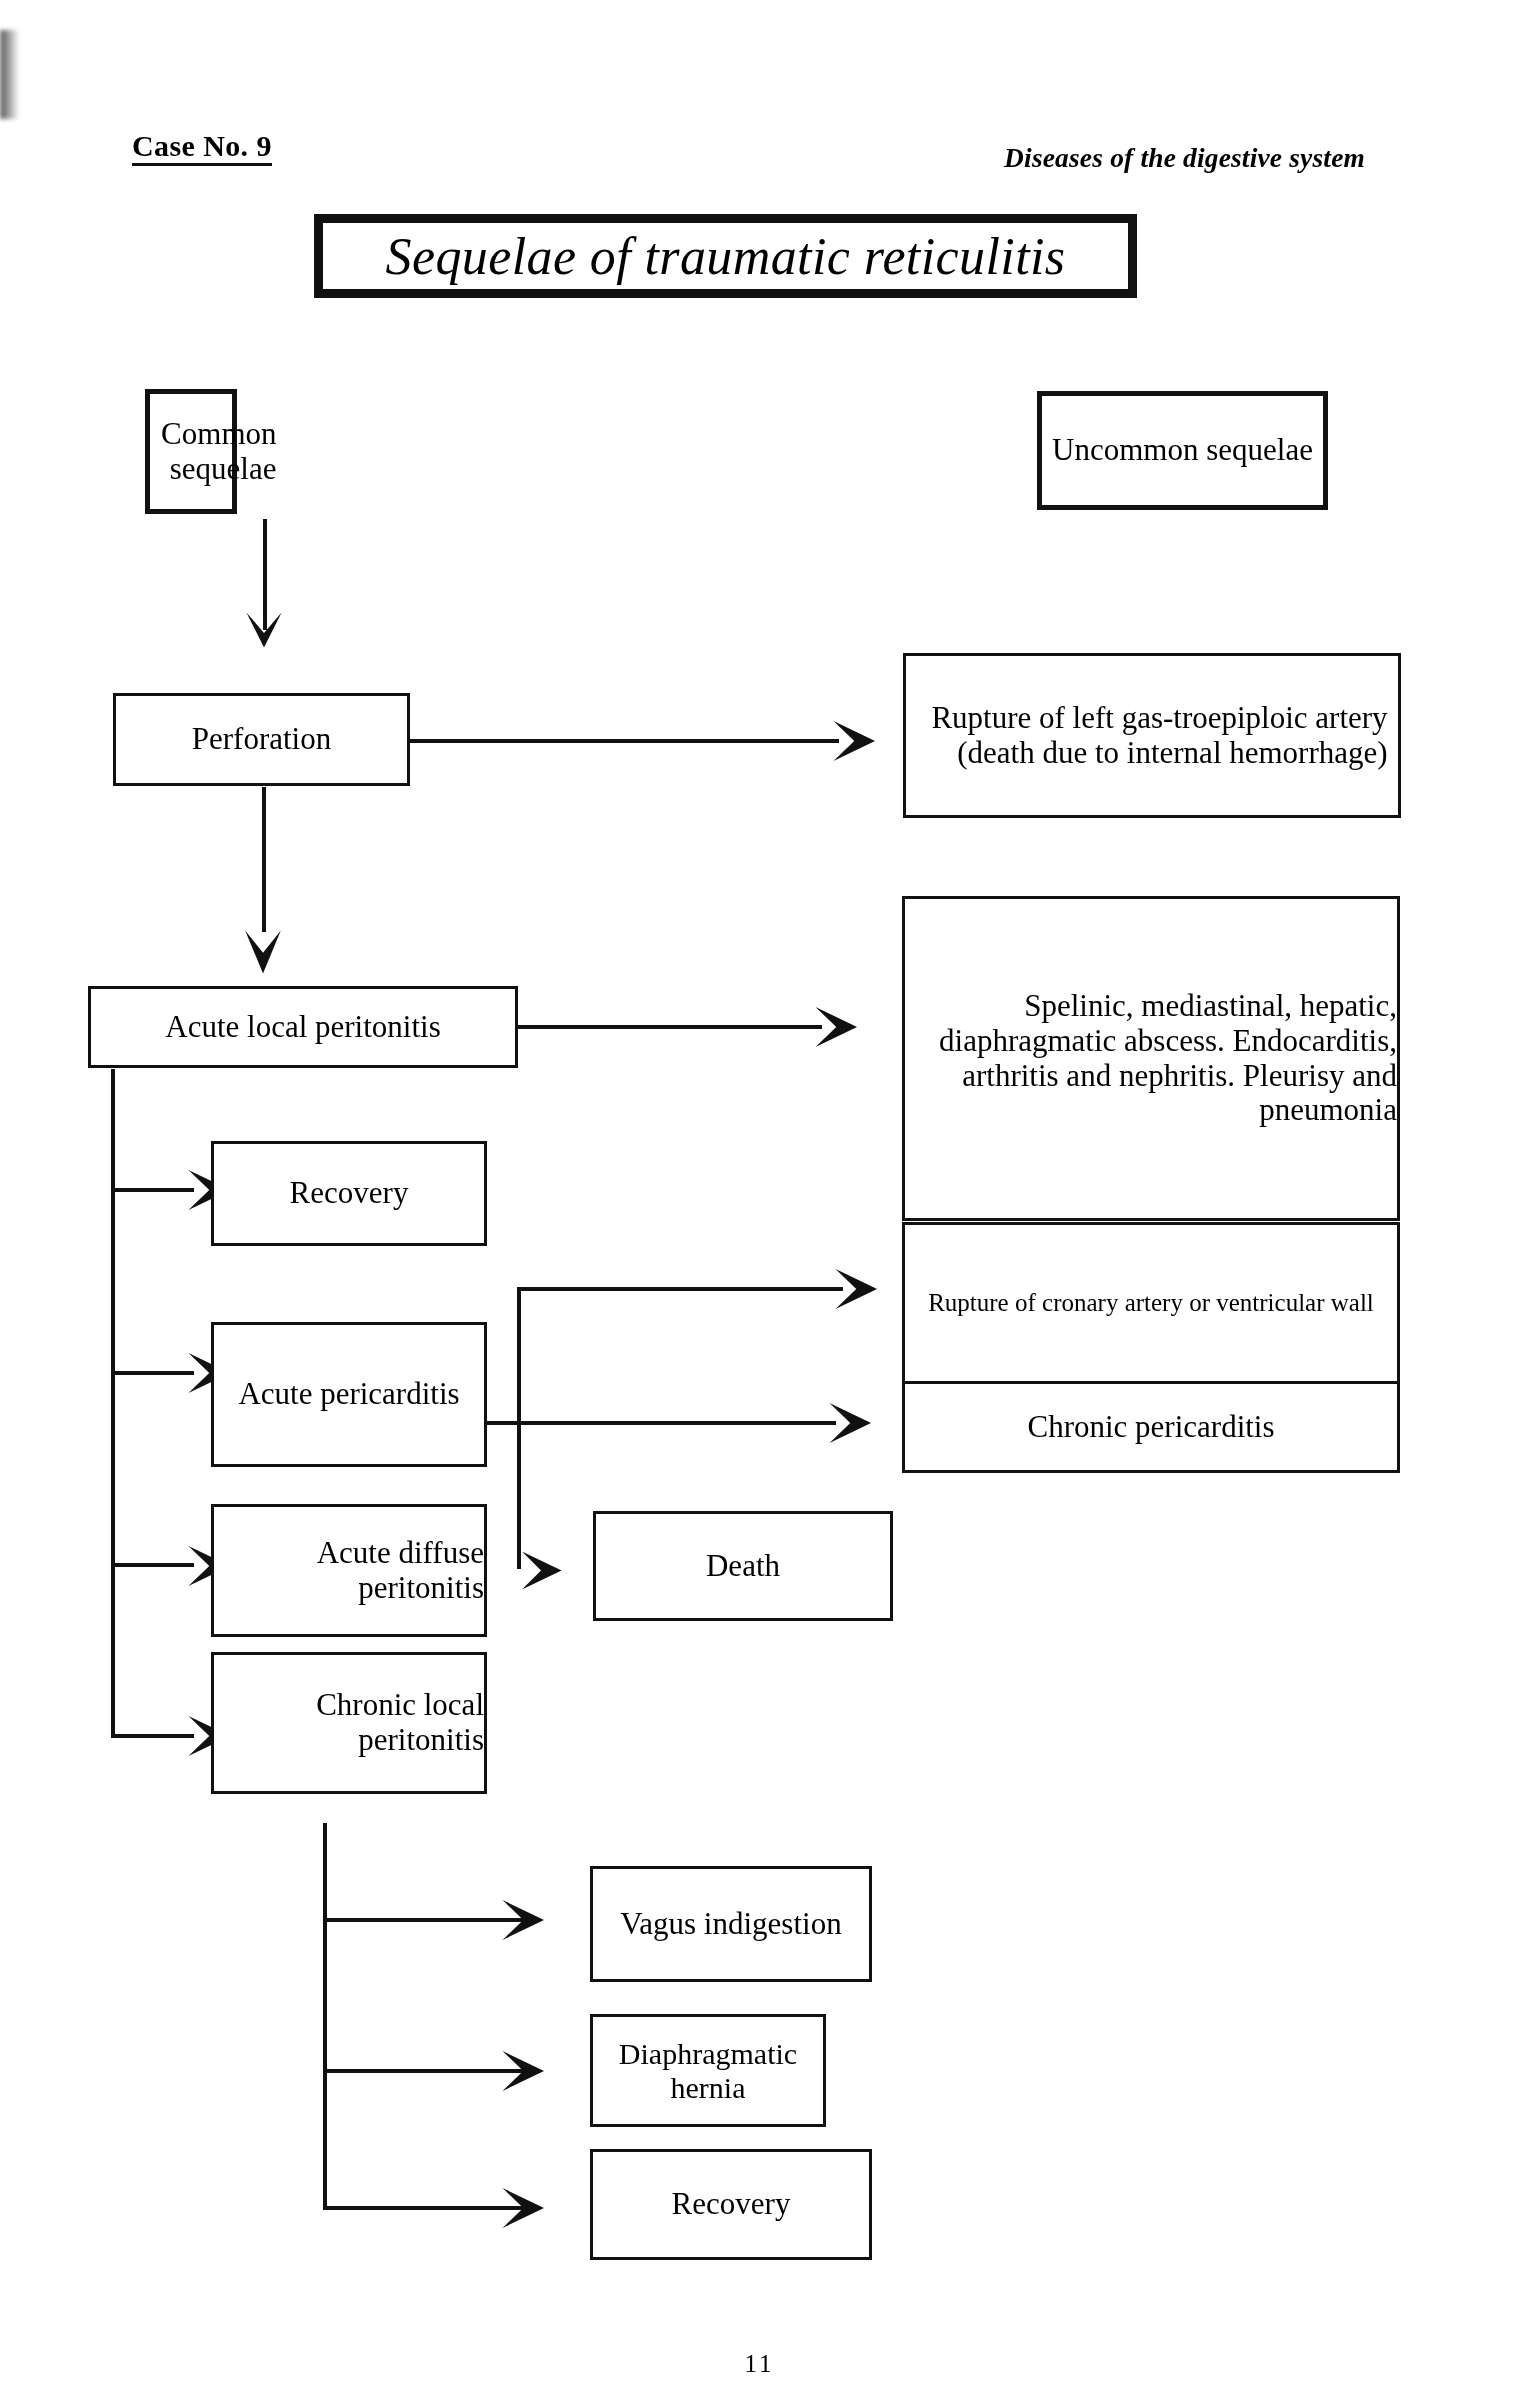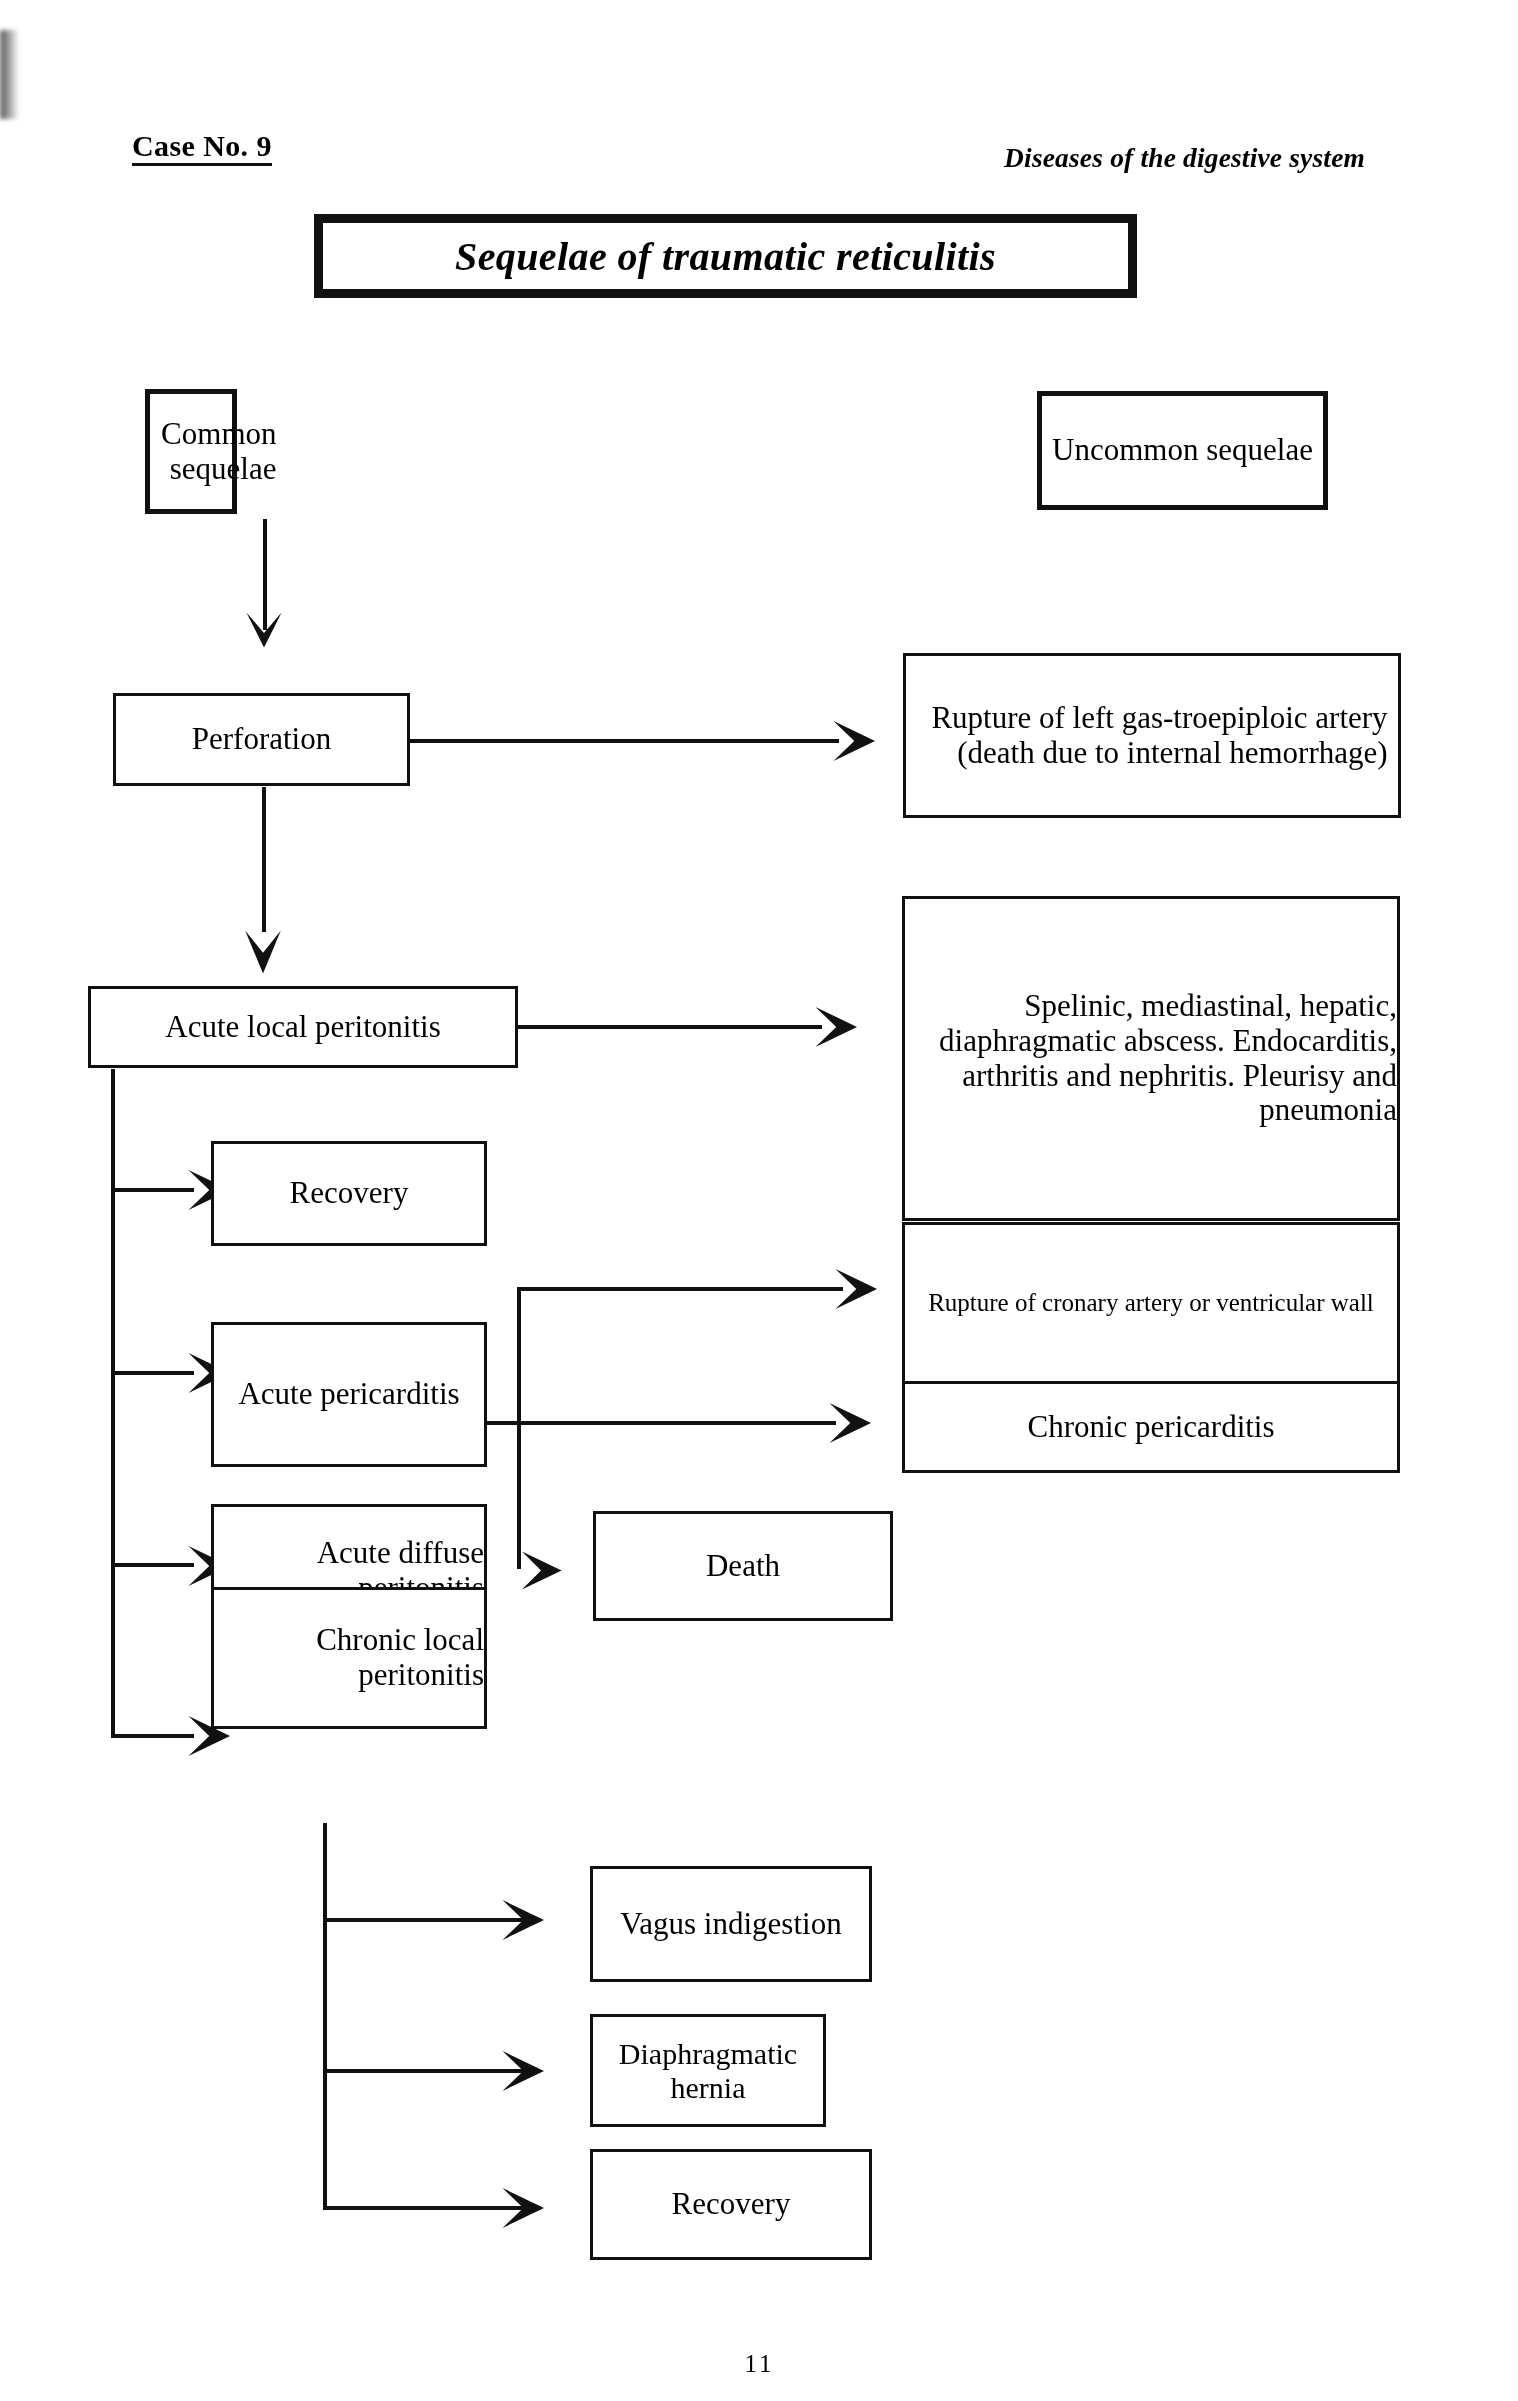--- a/index.html
+++ b/index.html
@@ -13,21 +13,21 @@
   .case-no{position:absolute;left:132px;top:131px;font-size:30px;font-weight:bold;
     letter-spacing:0.4px;border-bottom:3px solid #111;padding-bottom:1.5px;line-height:1;}
   .dept{position:absolute;right:154px;top:145px;font-size:27.4px;font-style:italic;
     font-weight:bold;letter-spacing:0.2px;line-height:1;}
 
   .title-box{position:absolute;left:314px;top:214px;width:819px;height:80px;
     border:2.2px solid #111;box-shadow:0 0 0 3px #fff, 0 0 0 6.7px #111 inset;
     display:flex;align-items:center;justify-content:center;}
   .title-box .inner{position:absolute;left:4.4px;top:4.4px;right:4.4px;bottom:4.4px;
     border:3px solid #111;display:flex;align-items:center;justify-content:center;}
-  .title-txt{font-size:40px;font-style:italic;font-weight:bold;letter-spacing:0.4px;
+  .title-txt{font-size:52px;font-style:italic;font-weight:normal;letter-spacing:0.4px;
     white-space:nowrap;}
 
   .nd{position:absolute;box-sizing:border-box;display:flex;align-items:center;
     justify-content:center;text-align:center;background:#fff;line-height:1.12;}
   .b-thick{border:5.2px solid #111;}
   .b-med{border:3.7px solid #111;}
   .left-align{justify-content:flex-start;text-align:left;padding-left:16.3px;}
 
   .f40{font-size:30px;}
   .f42{font-size:31px;text-align:right;}
@@ -175,21 +175,21 @@
   <div class="nd b-med f42" style="left:211px;top:1504px;width:276px;height:133px;flex-direction:column;">
     <span style="display:block;">Acute diffuse peritonitis</span>
   </div>
 
   <div class="ln hline" style="left:111px;top:1734px;width:83px;"></div>
   <div class="chev" style="left:184px;top:1713px;">
     <svg width="52" height="46" viewBox="0 0 70 62">
         <path d="M6 4 L62 31 L6 58 L34 31 Z" fill="#111"></path>
       </svg>
   </div>
-  <div class="nd b-med f42" style="left:211px;top:1587px;width:276px;height:142px;flex-direction:column;">
+  <div class="nd b-med f42" style="left:211px;top:1652px;width:276px;height:142px;flex-direction:column;">
     <span style="display:block;">Chronic local peritonitis</span>
   </div>
 
   <div class="ln vline" style="left:323px;top:1823px;height:386px;"></div>
 
   <div class="ln hline" style="left:323px;top:1918px;width:202px;"></div>
   <div class="chev" style="left:498px;top:1897px;">
     <svg width="52" height="46" viewBox="0 0 70 62">
         <path d="M6 4 L62 31 L6 58 L34 31 Z" fill="#111"></path>
       </svg>

